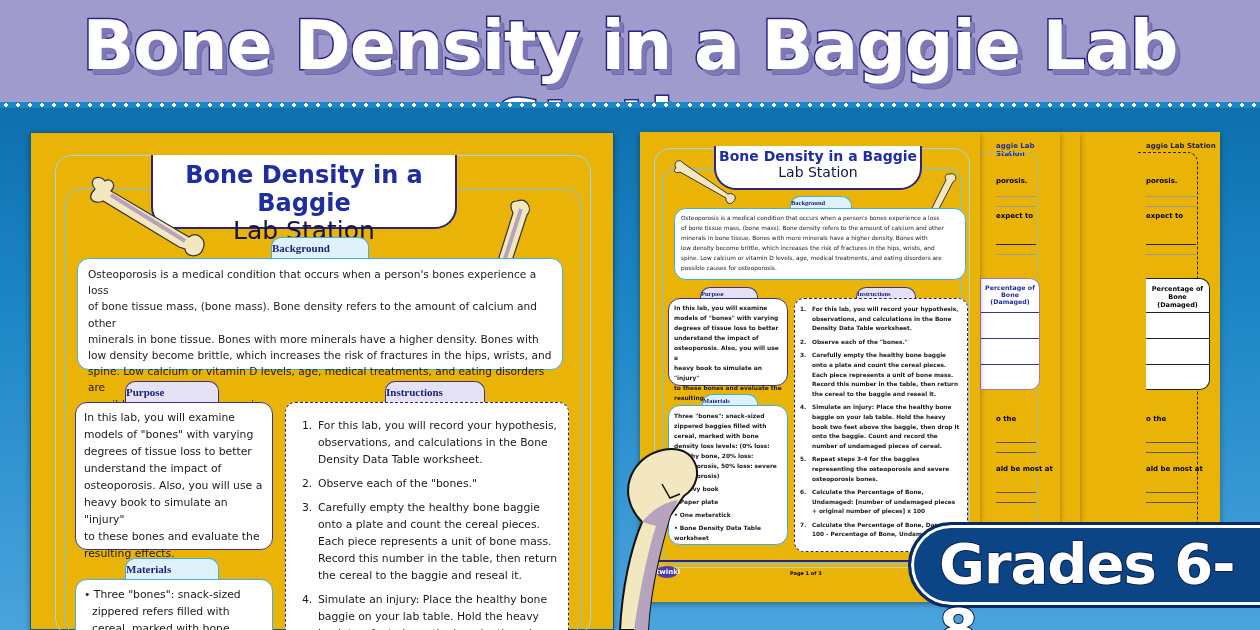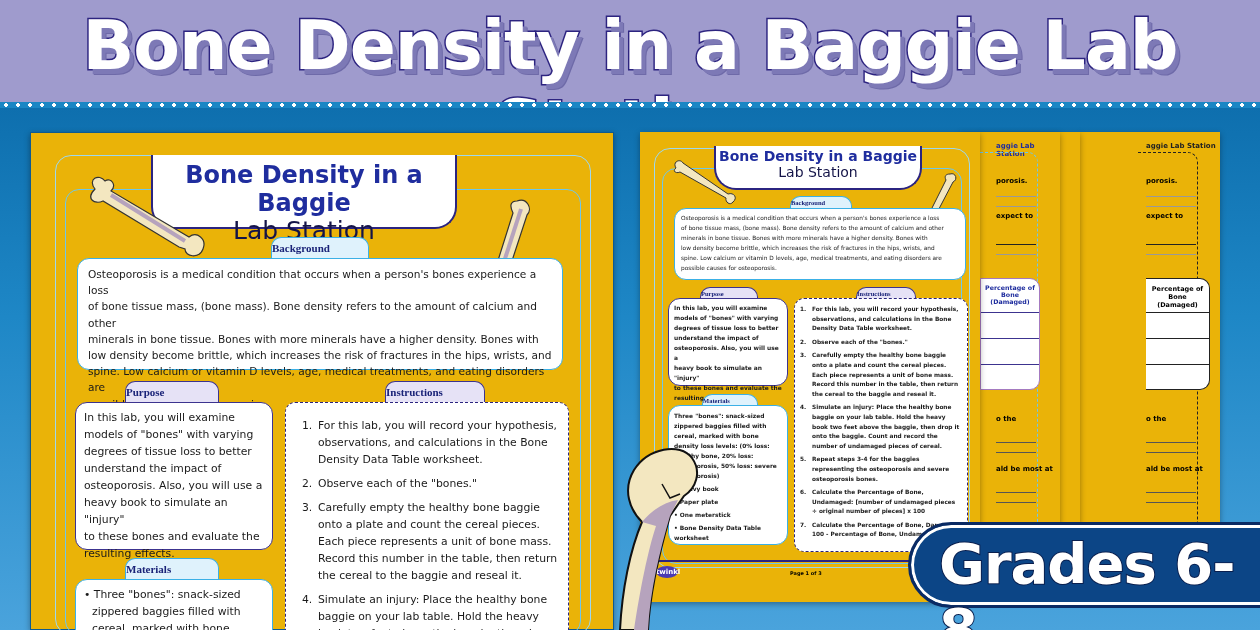--- a/index.html
+++ b/index.html
@@ -238,21 +238,21 @@
       <div>degrees of tissue loss to better</div>
       <div>understand the impact of</div>
       <div>osteoporosis. Also, you will use a</div>
       <div>heavy book to simulate an "injury"</div>
       <div>to these bones and evaluate the</div>
       <div>resulting effects.</div>
   </div>
   <div class="tab blue" style="left:94px;top:425px;width:94px;height:22px;font-size:11px;line-height:21px">Materials</div>
   <div class="box blue" style="left:44px;top:446px;width:198px;height:80px;padding:6px 8px;font-size:10.8px;line-height:17px">
     <div>• Three "bones": snack-sized</div>
-    <div style="padding-left:8px">zippered baggies filled with</div>
+    <div style="padding-left:8px">zippered refers filled with</div>
     <div style="padding-left:8px">cereal, marked with bone</div>
   </div>
   <div class="tab purple" style="left:354px;top:248px;width:100px;height:22px;font-size:11px;line-height:21px">Instructions</div>
   <div class="box dotted" style="left:254px;top:269px;width:284px;height:240px;padding:14px 10px 0 16px;font-size:10.8px;line-height:17px">
     <ol class="ins">
       <li style="margin-bottom:7px">
           <span class="n" style="width:16px">1.</span>
           <span>For this lab, you will record your hypothesis, observations, and calculations in the Bone Density Data Table worksheet.</span>
         </li>
       <li style="margin-bottom:7px">

